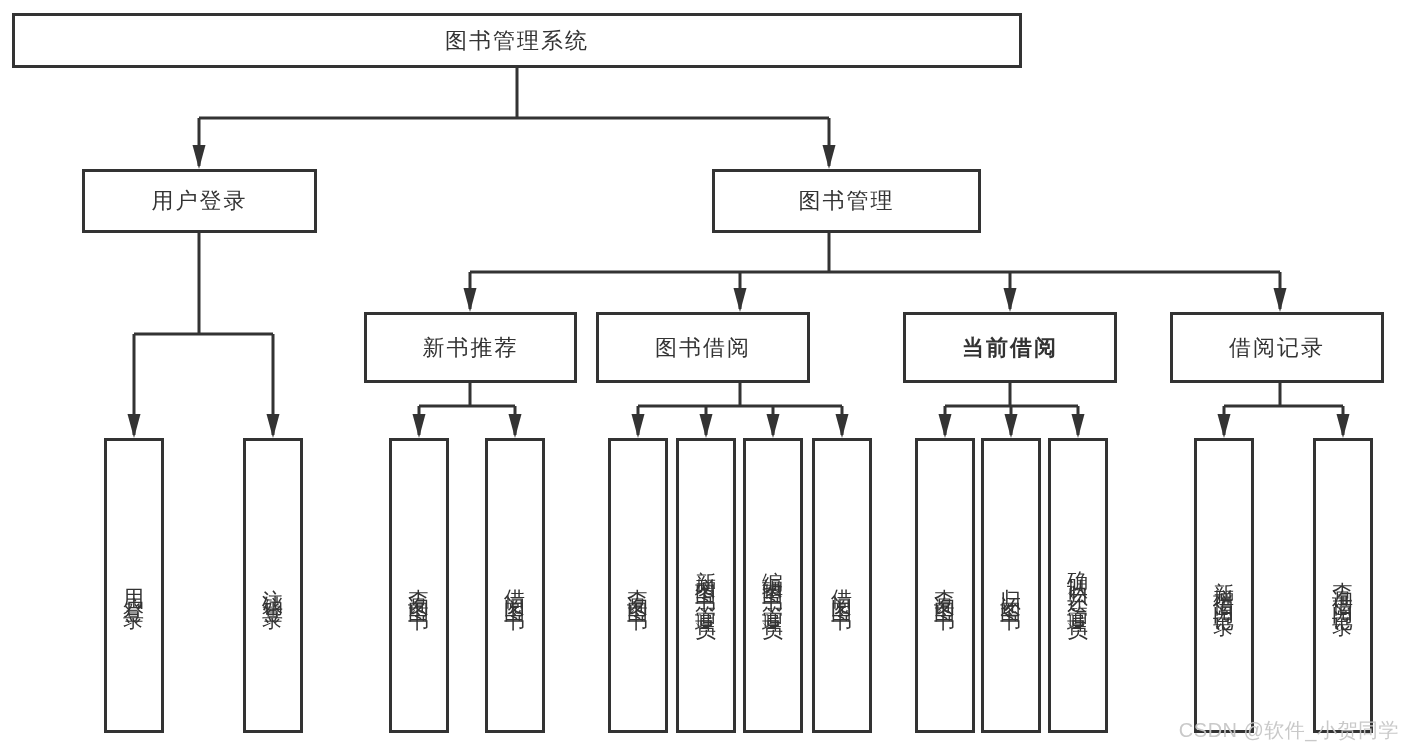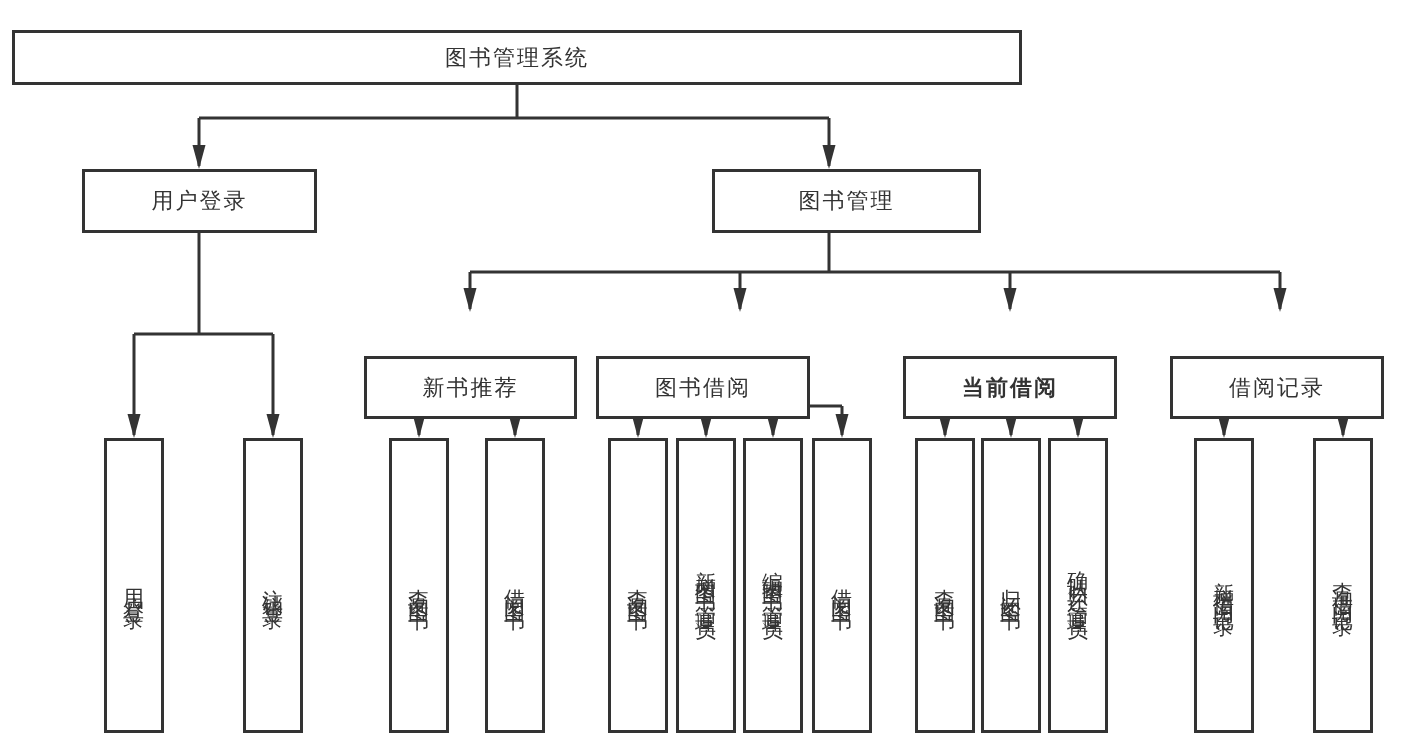--- a/index.html
+++ b/index.html
@@ -44,24 +44,24 @@
   }
   .vbox span {
     writing-mode: vertical-rl;
     text-orientation: mixed;
     font-size: 21px;
     letter-spacing: 7px;
     line-height: 1;
     color: #333333;
   }
   
-  #root-box        { left: 12px;  top: 30px;  width: 1010px; height: 55px; }
+  #root-box        { left: 12px;  top: 13px;  width: 1010px; height: 55px; }
   #user-login-box  { left: 82px;  top: 169px; width: 235px;  height: 64px; }
   #book-mgmt-box   { left: 712px; top: 169px; width: 269px;  height: 64px; }
-  .l3              { top: 312px; height: 63px; margin-top: 44px; }
+  .l3              { top: 312px; height: 71px; }
   #new-book-box    { left: 364px;  width: 213px; }
   #book-borrow-box { left: 596px;  width: 214px; }
   #current-box     { left: 903px;  width: 214px; font-weight: bold; }
   #records-box     { left: 1170px; width: 214px; }
   #leaf-a { left: 104px; }
   #leaf-b { left: 243px; }
   #leaf-c { left: 389px; }
   #leaf-d { left: 485px; }
   #leaf-e { left: 608px; }
   #leaf-f { left: 676px; }
@@ -185,13 +185,14 @@
   <div class="box vbox" id="leaf-k">
     <span>确认归还（管理员）</span>
   </div>
   <div class="box vbox" id="leaf-l">
     <span>新增借阅记录</span>
   </div>
   <div class="box vbox" id="leaf-m">
     <span>查询借阅记录</span>
   </div>
 
+  <div id="watermark">CSDN @软件_小贺同学</div>
 </div>
 
 </body></html>

